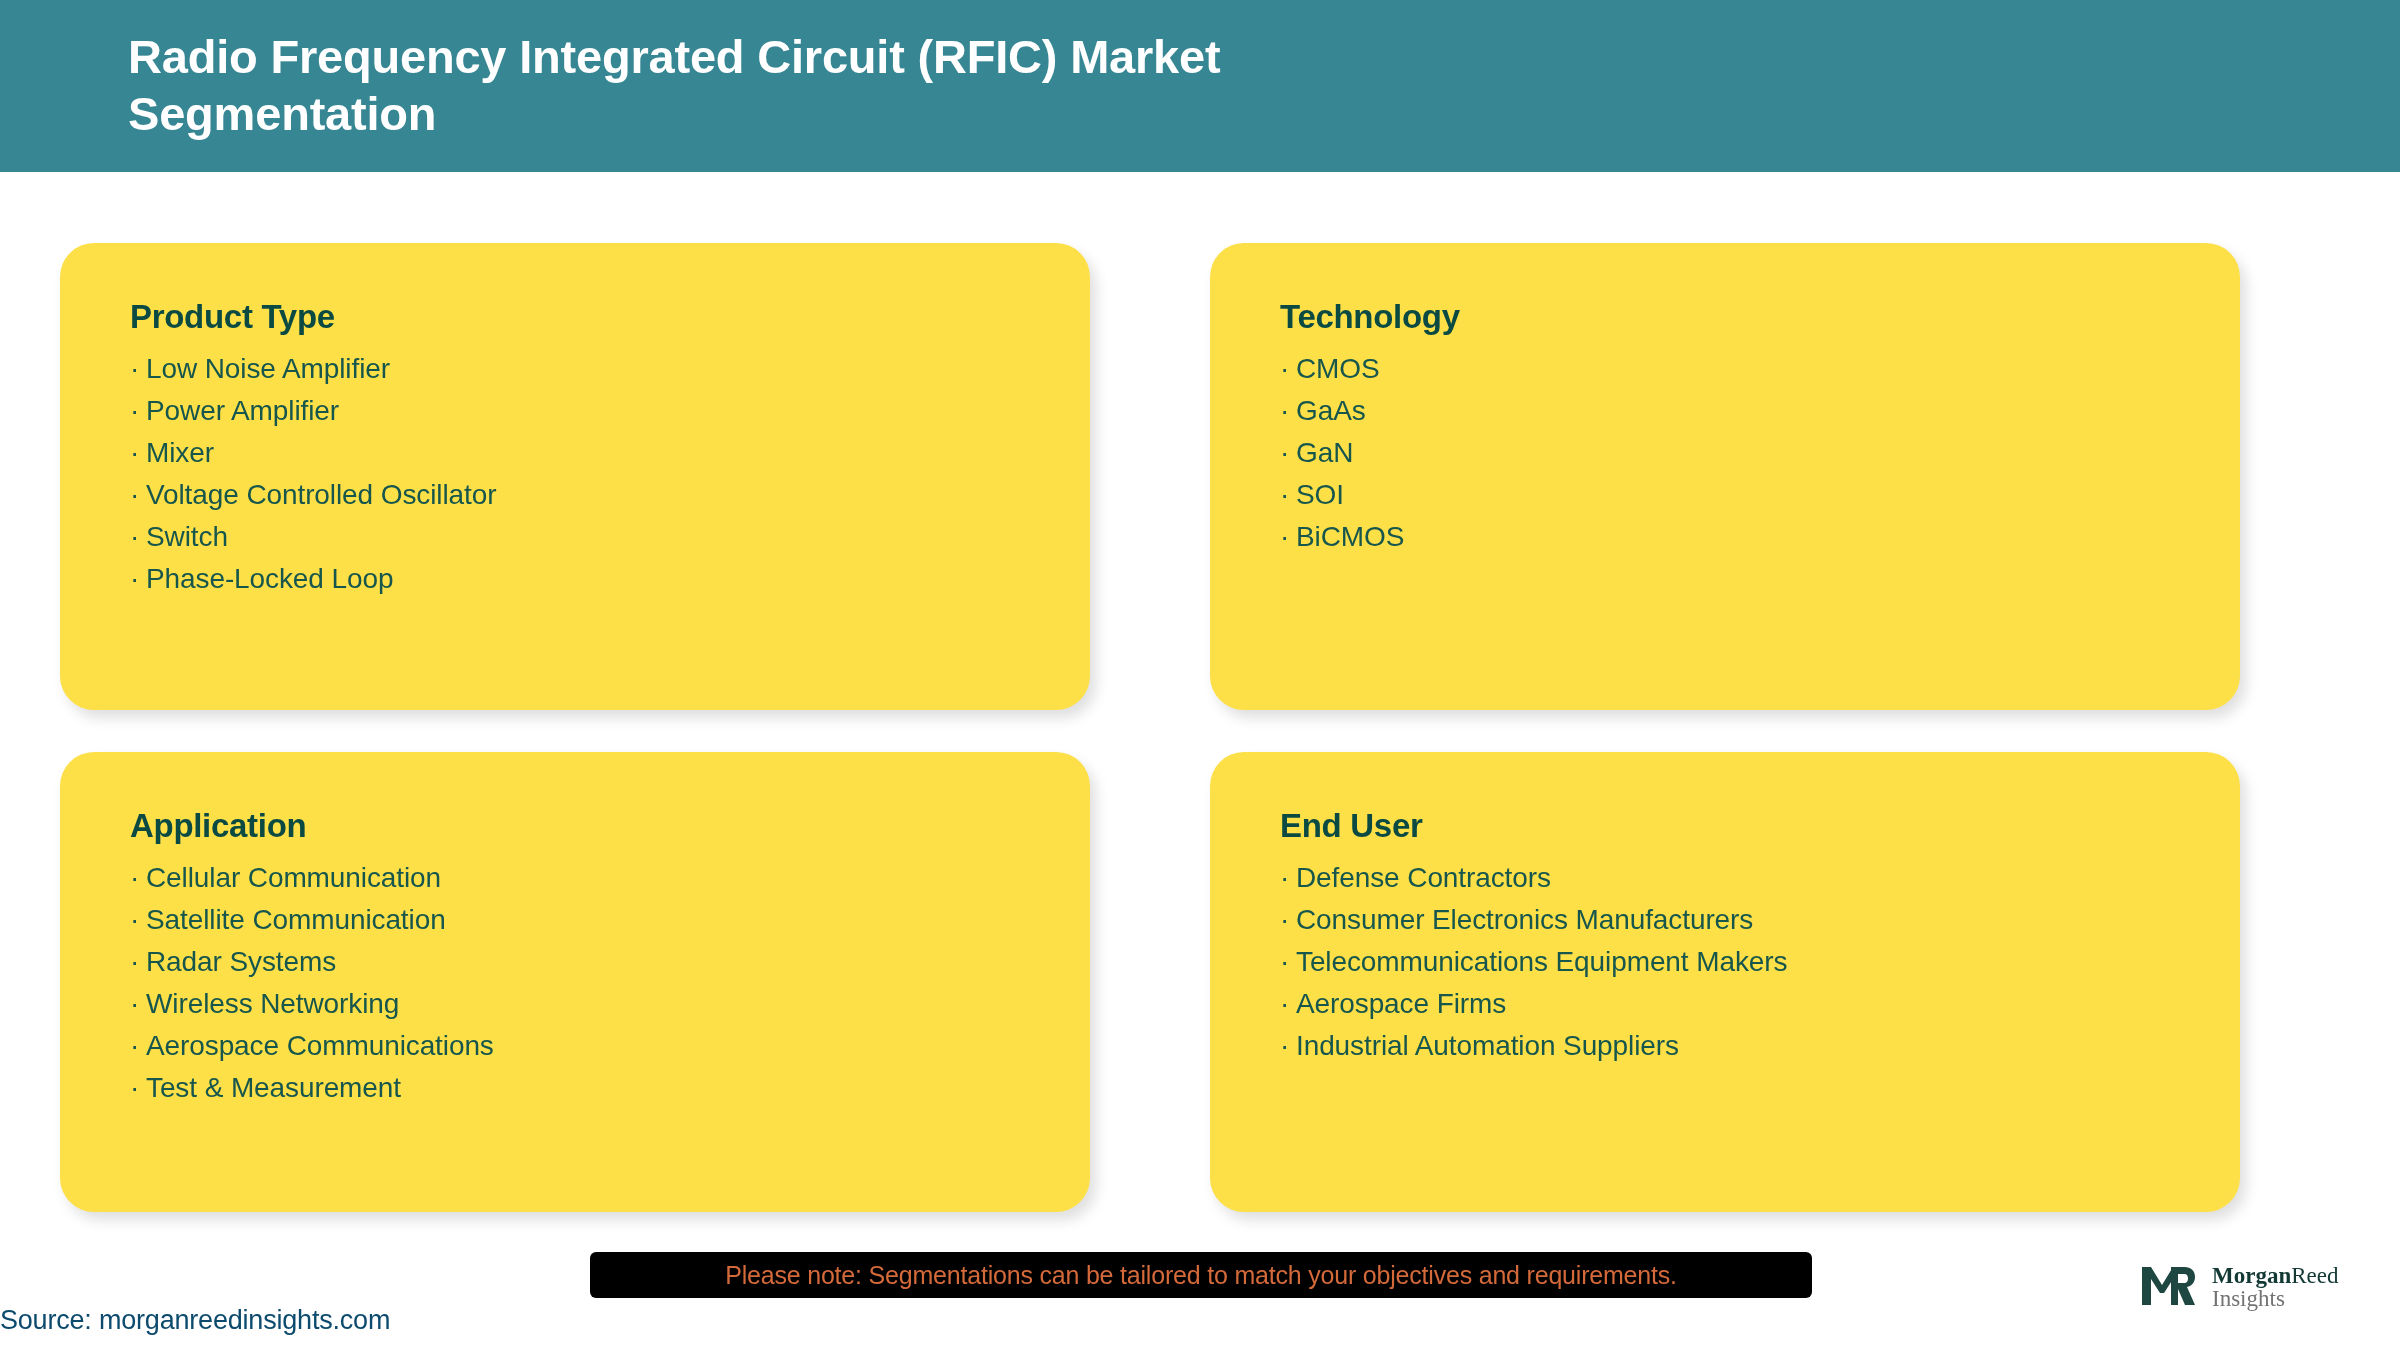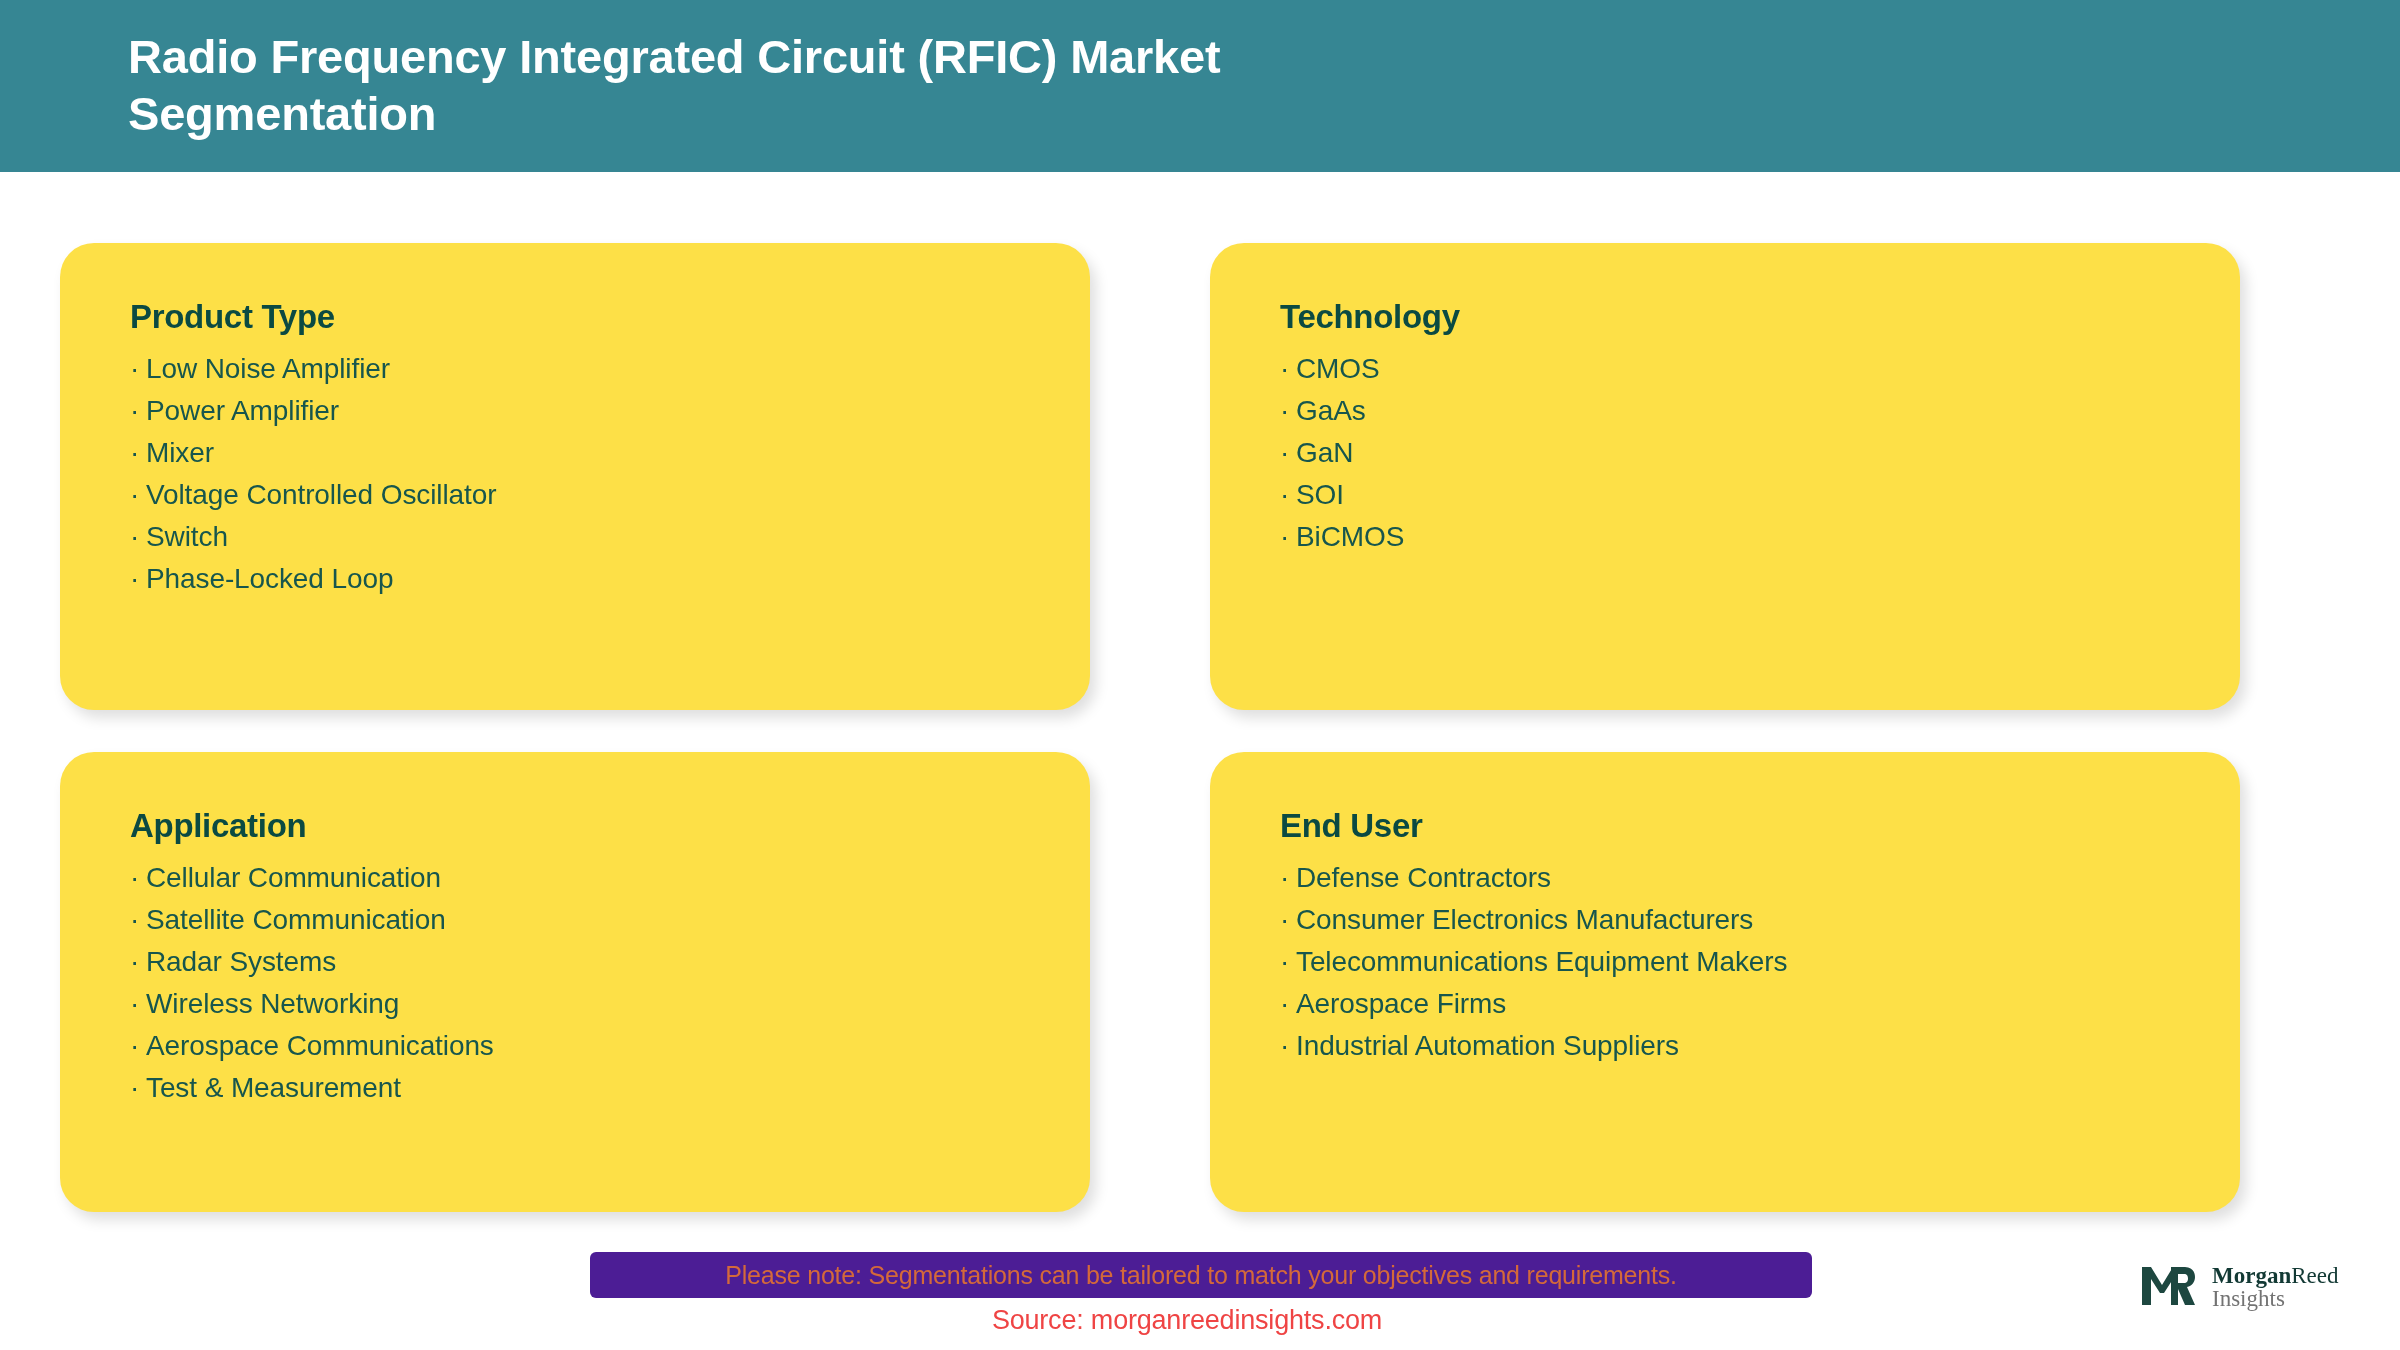--- a/index.html
+++ b/index.html
@@ -85,42 +85,41 @@
     color: #17564d;
   }
 
   
   .note-box {
     position: absolute;
     left: 590px;
     top: 1252px;
     width: 1222px;
     height: 46px;
-    background: #4c1d95;
+    background: #000000;
     border-radius: 6px;
     display: flex;
     align-items: center;
     justify-content: center;
   }
   .note-text {
     color: #d4693a;
     font-size: 25px;
     letter-spacing: -0.2px;
     white-space: nowrap;
   }
   .source-text {
     position: absolute;
     left: 0;
     top: 1305px;
     width: 2310px;
-    text-align: center;
-    color: #ef4444;
+    text-align: left;
+    color: #0c4a6e;
     font-size: 27px;
     letter-spacing: -0.2px;
-    padding-left: 32px;
   }
 
   
   .logo {
     position: absolute;
     left: 2140px;
     top: 1263px;
     display: flex;
     align-items: center;
     gap: 16px;

